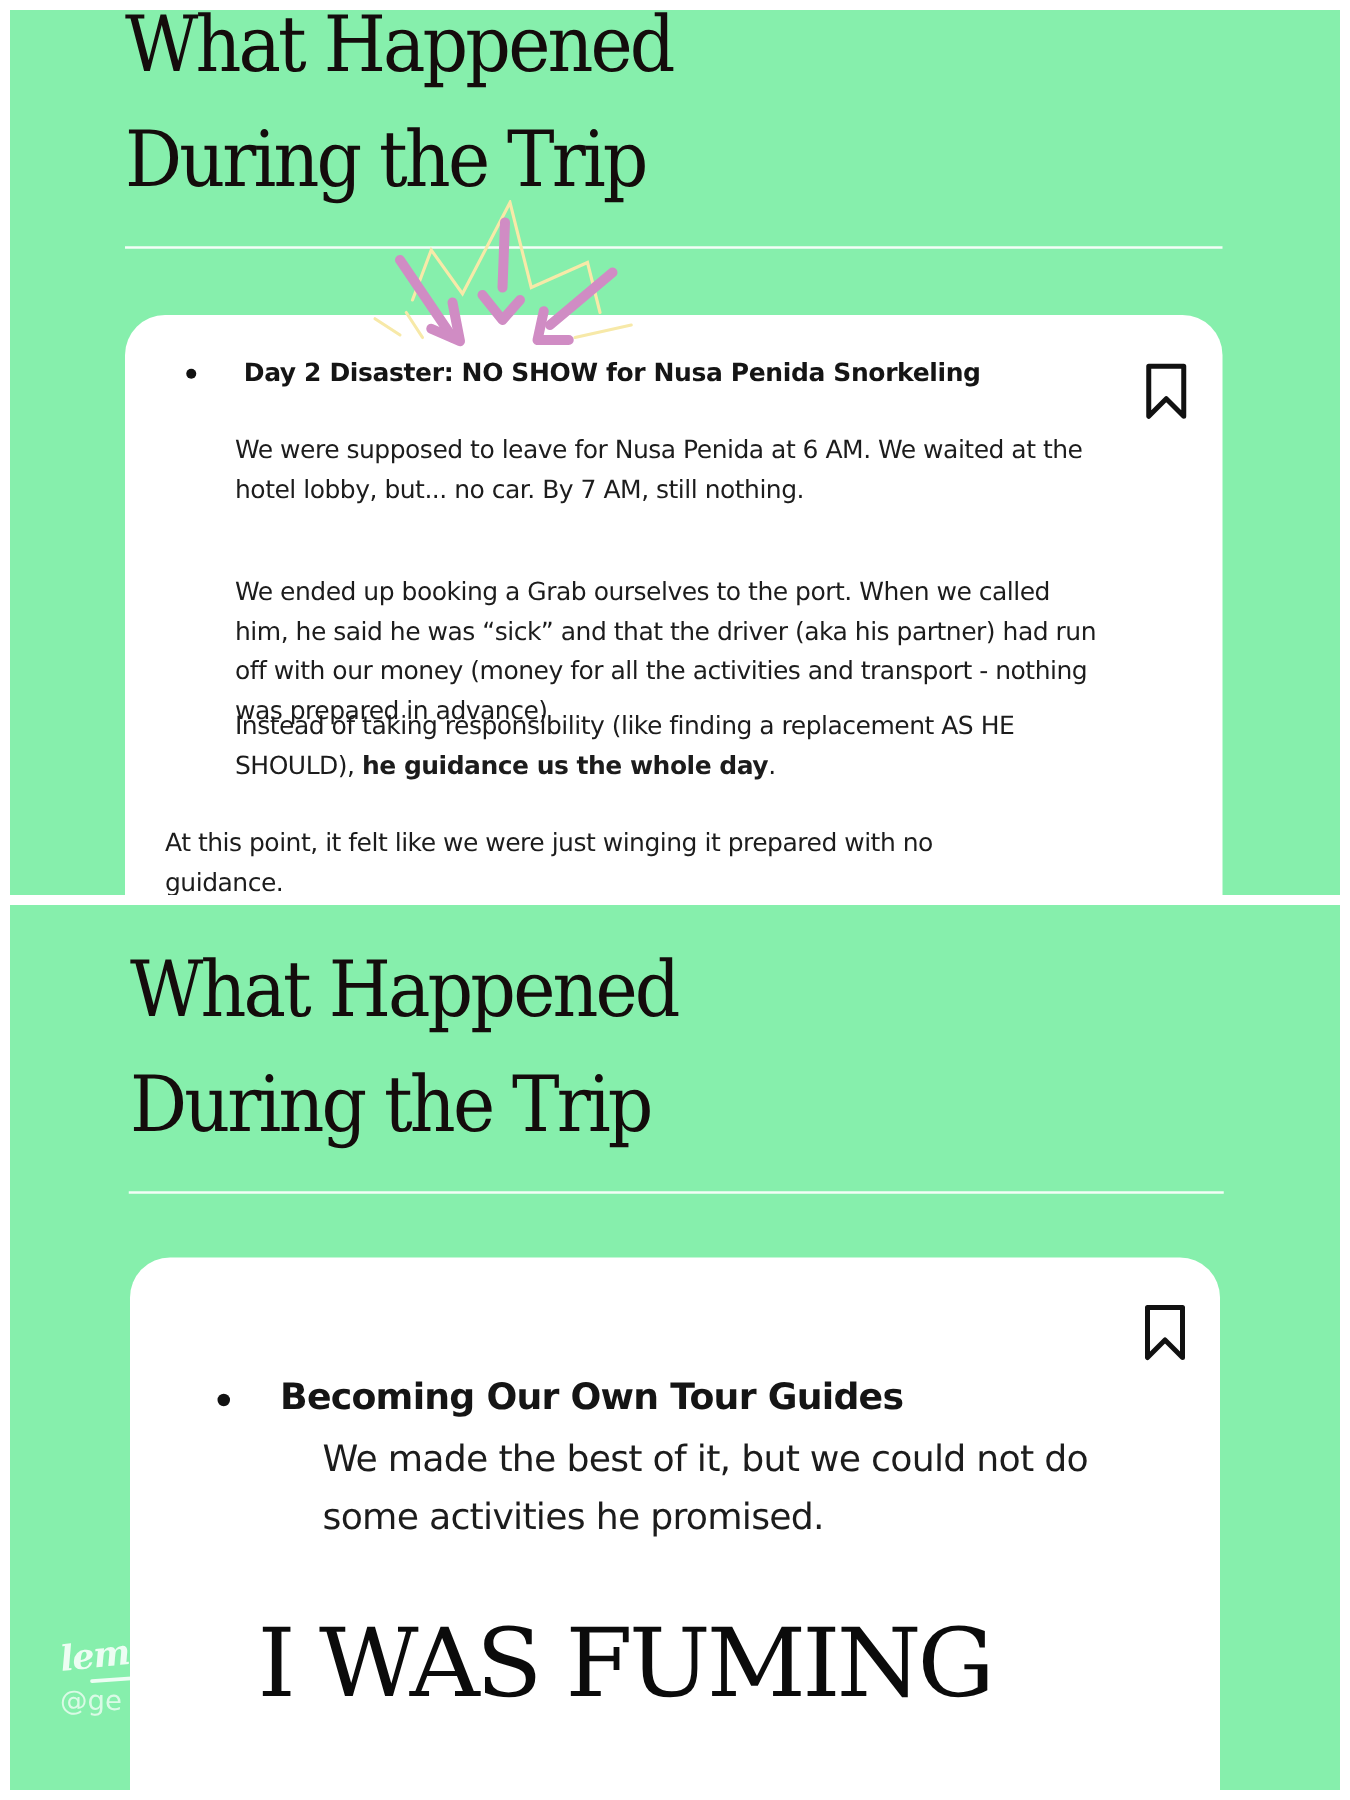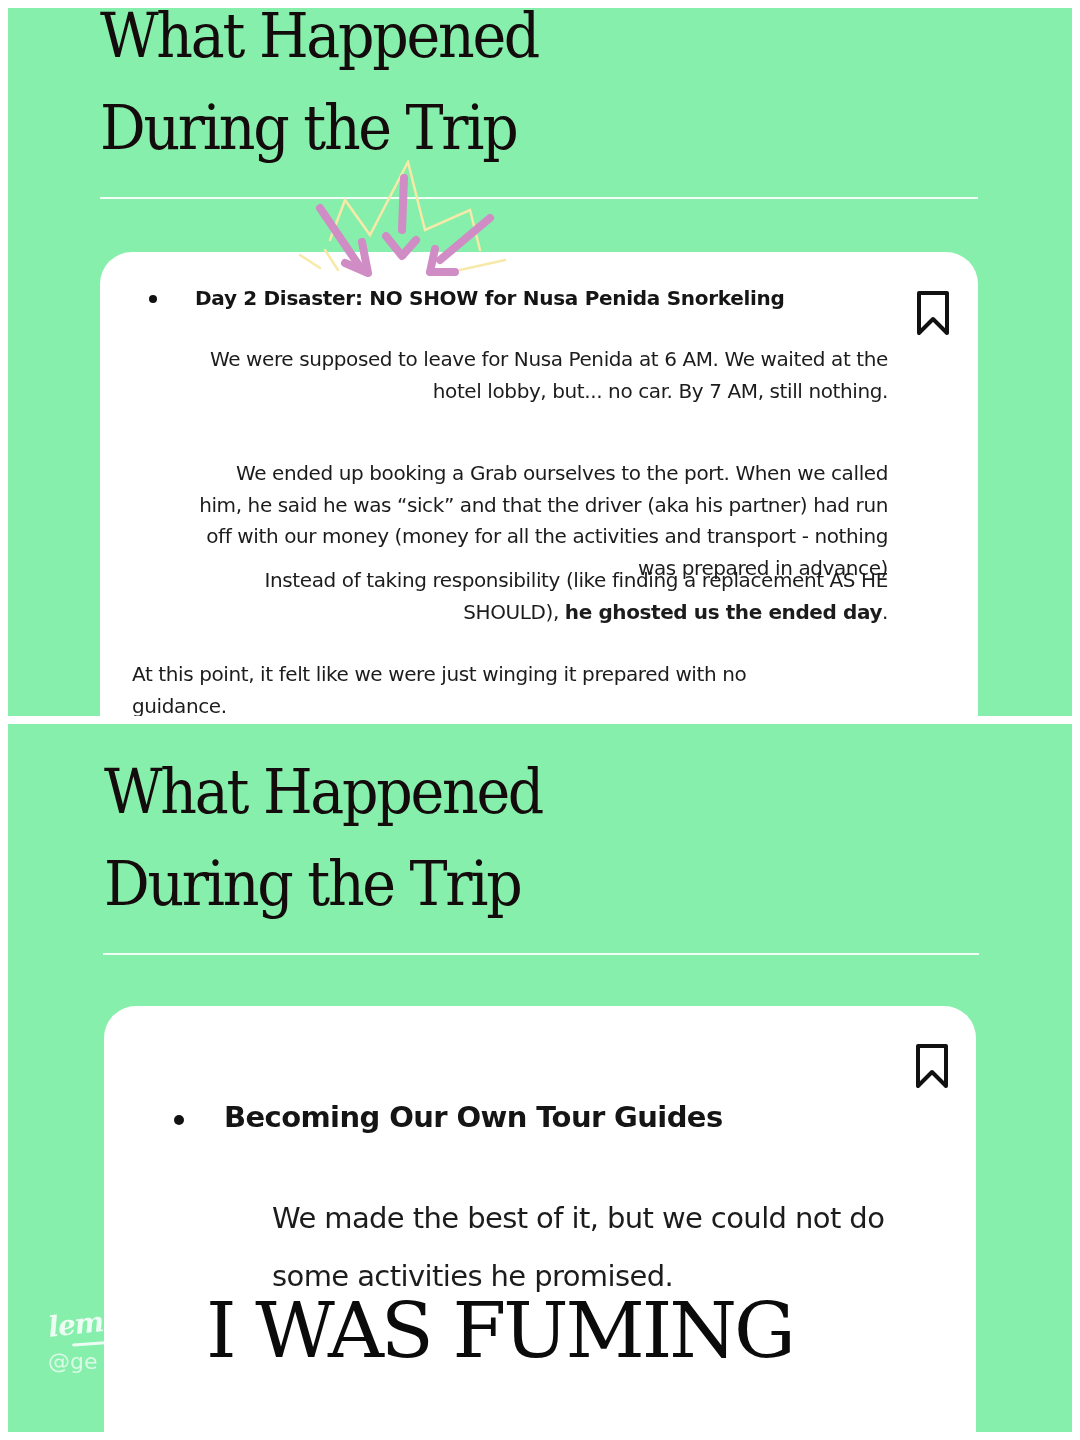--- a/index.html
+++ b/index.html
@@ -26,33 +26,33 @@
     .bookmark { position: absolute; width: 36px; height: 48px; }
     .panel-1 .bookmark { left: 815px; top: 37px; }
     .panel-2 .bookmark { left: 810px; top: 36px; }
     .bullet-row { position: relative; padding-left: 24px; }
     .bullet-row .dot { position: absolute; left: 0; width: 8px; height: 8px; background: #111; border-radius: 50%; }
 
     
     .c1-head { position: absolute; left: 49px; top: 34px; font-size: 20px; font-weight: bold; color: #151515; letter-spacing: -0.3px; }
     .c1-head .dot { top: 9px; }
     .c1-head-text { padding-left: 22px; }
-    .c1-sub { position: absolute; left: 88px; width: 700px; font-size: 20px; line-height: 31.5px; color: #1c1c1c; letter-spacing: -0.4px; text-align: right; }
+    .c1-sub { position: absolute; left: 88px; width: 700px; font-size: 20px; line-height: 31.5px; color: #1c1c1c; letter-spacing: -0.4px; }
     .c1-sub .ring { left: -22px; top: 11px; }
     .c1-sub.s1 { top: 92px; }
     .c1-sub.s2 { top: 186px; margin-top: 20px; }
     .c1-sub.s3 { top: 313px; }
     .c1-para { position: absolute; left: 32px; top: 407px; width: 700px; font-size: 20px; line-height: 31.5px; color: #1c1c1c; letter-spacing: -0.4px; }
     b { font-weight: bold; }
 
     
     .c2-head { position: absolute; left: 70px; top: 94px; font-size: 29px; font-weight: bold; color: #151515; letter-spacing: -0.6px; }
     .c2-head .dot { left: 0; top: 15px; width: 10px; height: 10px; }
     .c2-head-text { padding-left: 26px; display: inline-block; }
-    .c2-sub { position: absolute; left: 168px; top: 138px; width: 660px; font-size: 29px; line-height: 58px; color: #1c1c1c; letter-spacing: -0.6px; margin-top: 45px; }
+    .c2-sub { position: absolute; left: 154px; top: 138px; width: 660px; font-size: 29px; line-height: 46px; color: #1c1c1c; letter-spacing: -0.6px; }
     .c2-sub .ring { left: -30px; top: 17px; width: 13px; height: 13px; }
 
     .fuming { position: absolute; left: 102px; top: 280px; font-family: "DejaVu Serif", serif; font-size: 76px; color: #0b0b0b; letter-spacing: -3px; transform: scaleX(1.02); transform-origin: left top; }
 
     .arrows { position: absolute; left: 290px; top: 160px; width: 240px; height: 130px; pointer-events: none; }
 
     .watermark { position: absolute; left: 48px; top: 1305px; color: rgba(255,255,255,0.85); }
     .watermark .logo { font-family: "DejaVu Serif", serif; font-style: italic; font-weight: bold; font-size: 28px; letter-spacing: -1px; transform: rotate(-6deg); display: inline-block; }
     .watermark .uline { width: 100px; height: 3px; background: rgba(255,255,255,0.85); border-radius: 2px; margin: 2px 0 0 24px; transform: rotate(-4deg); }
     .watermark .handle { font-size: 22px; margin-top: 6px; color: rgba(255,255,255,0.7); }
@@ -80,21 +80,21 @@
     <div class="c1-sub s1">
       <span class="ring" style="position:absolute"></span>
       <span>We were supposed to leave for Nusa Penida at 6 AM. We waited at the hotel lobby, but... no car. By 7 AM, still nothing.</span>
     </div>
     <div class="c1-sub s2">
       <span class="ring" style="position:absolute"></span>
       <span>We ended up booking a Grab ourselves to the port. When we called him, he said he was “sick” and that the driver (aka his partner) had run off with our money (money for all the activities and transport - nothing was prepared in advance)</span>
     </div>
     <div class="c1-sub s3">
       <span class="ring" style="position:absolute"></span>
-      <span>Instead of taking responsibility (like finding a replacement AS HE SHOULD), </span><b>he ghosted us the ended day</b><span>.</span>
+      <span>Instead of taking responsibility (like finding a replacement AS HE SHOULD), </span><b>he guidance us the whole day</b><span>.</span>
     </div>
 
     <p class="c1-para">At this point, it felt like we were just winging it prepared with no guidance.</p>
   </div>
 </div>
 
 <svg class="arrows" viewBox="0 0 240 130">
 
   <g stroke="#f7e9a8" stroke-width="2.5" fill="none" stroke-linecap="round">
     <path d="M40 80 L55 40 L80 75 L118 2 L135 70 L180 50 L190 90"></path>

